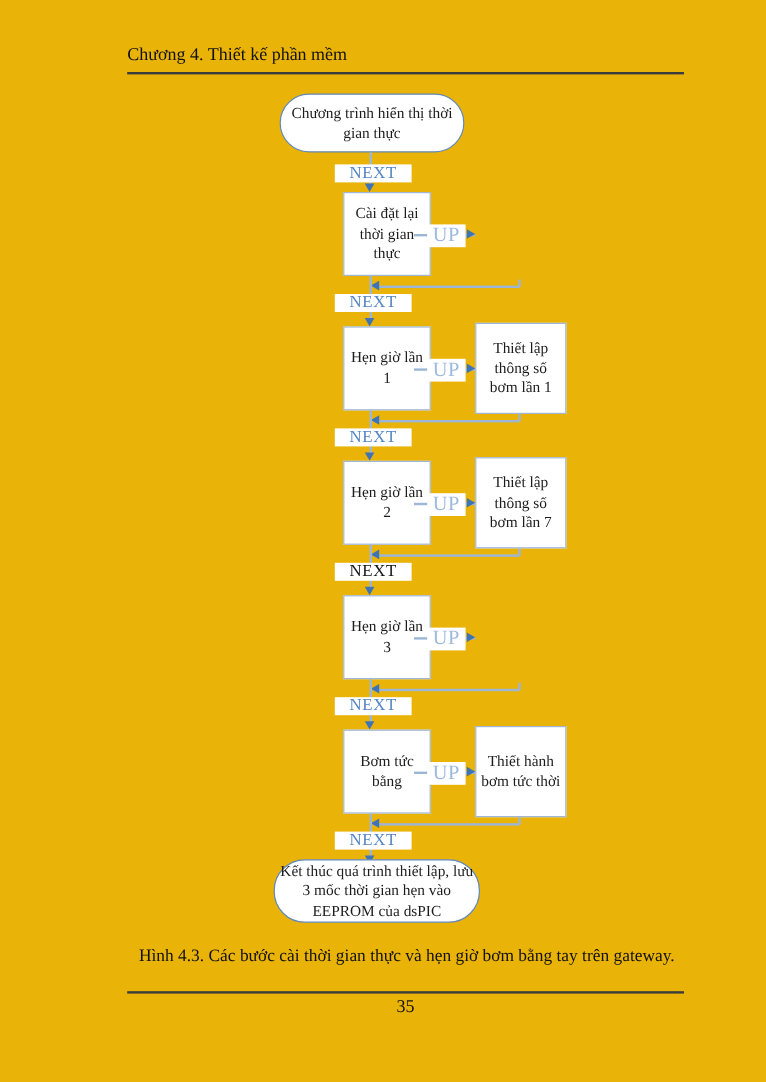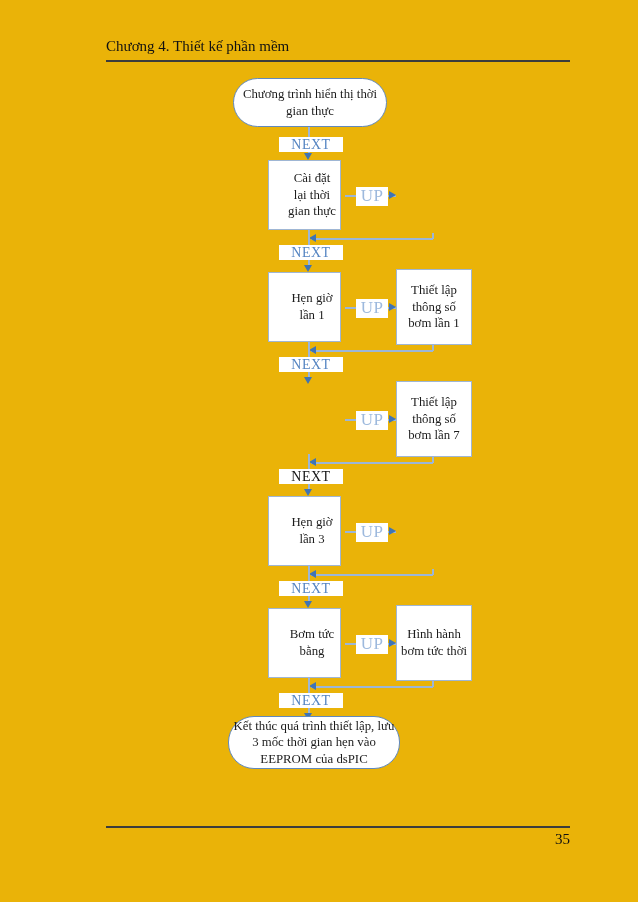--- a/index.html
+++ b/index.html
@@ -10,21 +10,21 @@
     background:#eab308;
     font-family:"Liberation Serif","DejaVu Serif",serif;
     color:#1c1c1c;
     overflow:hidden;
   }
   
   .header-title{position:absolute;left:106px;top:38px;font-size:15px;color:#111;}
   .header-rule{position:absolute;left:106px;top:60px;width:464px;height:2px;background:#3c3c3c;}
   .caption{position:absolute;left:69px;top:789px;width:540px;text-align:center;font-size:14.5px;color:#111;}
   .footer-rule{position:absolute;left:106px;top:826px;width:464px;height:2px;background:#3c3c3c;}
-  .page-number{position:absolute;left:106px;top:831px;width:464px;text-align:right;font-size:15px;color:#111;}
+  .page-number{position:absolute;left:106px;top:831px;width:464px;text-align:center;font-size:15px;color:#111;}
 
   
   :root{
     --box-border:#9fb6d4;
     --oval-border:#6189bd;
     --line:#9cb6d8;
     --arrow:#3f74b4;
     --label-blue:#5585c2;
     --label-light:#9db9dd;
   }
@@ -55,21 +55,21 @@
   .conn-label{
     position:absolute;background:#fff;text-align:center;
     font-size:14px;letter-spacing:0.5px;line-height:1.1;padding:0 2px;
   }
   .mode-label{left:279px;top:137px;width:60px;color:var(--label-blue);}
   .mode-line{left:308px;top:127px;height:28px;}
   .mode-arrow{left:304px;top:153px;}
 
   
   .row{position:absolute;left:0;width:638px;height:112px;}
-  .row .left-box{left:268px;top:0;width:73px;height:70px;padding-left:17px;}
+  .row .left-box{left:286px;top:0;width:73px;height:70px;}
   .row .right-box{left:396px;top:-3px;width:76px;height:76px;}
   .row .up-line{left:345px;top:35px;width:51px;}
   .row .up-arrow{left:389px;top:31px;}
   .row .up-label{left:356px;top:27px;width:28px;font-size:17px;color:var(--label-light);}
   .row .ret-stub{left:432px;top:73px;height:6px;}
   .row .ret-line{left:311px;top:78px;width:122px;}
   .row .ret-arrow{left:309px;top:74px;}
   .row .next-line{left:308px;top:70px;height:38px;}
   .row .next-label{left:279px;top:85px;width:60px;}
   .row .next-arrow{left:304px;top:105px;}
@@ -111,20 +111,21 @@
     <div class="conn-label up-label">UP</div>
     <div class="vline ret-stub"></div>
     <div class="hline ret-line"></div>
     <div class="arr arr-left ret-arrow"></div>
     <div class="vline next-line"></div>
     <div class="conn-label next-label next-blue">NEXT</div>
     <div class="arr arr-down next-arrow"></div>
   </div>
 
   <div class="row" style="top:384px">
+    <div class="pbox left-box">Hẹn giờ lần 2</div>
     <div class="pbox right-box">Thiết lập thông số bơm lần 7</div>
     <div class="hline up-line"></div>
     <div class="arr arr-right up-arrow"></div>
     <div class="conn-label up-label">UP</div>
     <div class="vline ret-stub"></div>
     <div class="hline ret-line"></div>
     <div class="arr arr-left ret-arrow"></div>
     <div class="vline next-line"></div>
     <div class="conn-label next-label next-black">NEXT</div>
     <div class="arr arr-down next-arrow"></div>
@@ -138,30 +139,31 @@
     <div class="vline ret-stub"></div>
     <div class="hline ret-line"></div>
     <div class="arr arr-left ret-arrow"></div>
     <div class="vline next-line"></div>
     <div class="conn-label next-label next-blue">NEXT</div>
     <div class="arr arr-down next-arrow"></div>
   </div>
 
   <div class="row" style="top:608px">
     <div class="pbox left-box">Bơm tức bằng</div>
-    <div class="pbox right-box">Hình hành bơm tức thời</div>
+    <div class="pbox right-box">Thiết hành bơm tức thời</div>
     <div class="hline up-line"></div>
     <div class="arr arr-right up-arrow"></div>
     <div class="conn-label up-label">UP</div>
     <div class="vline ret-stub"></div>
     <div class="hline ret-line"></div>
     <div class="arr arr-left ret-arrow"></div>
     <div class="vline next-line"></div>
     <div class="conn-label next-label next-blue">NEXT</div>
     <div class="arr arr-down next-arrow"></div>
   </div>
 
   <div class="terminal end-node">Kết thúc quá trình thiết lập, lưu 3 mốc thời gian hẹn vào EEPROM của dsPIC</div>
 
+  <div class="caption">Hình 4.3. Các bước cài thời gian thực và hẹn giờ bơm bằng tay trên gateway.</div>
   <div class="footer-rule"></div>
   <div class="page-number">35</div>
 
 </div>
 
 </body></html>

